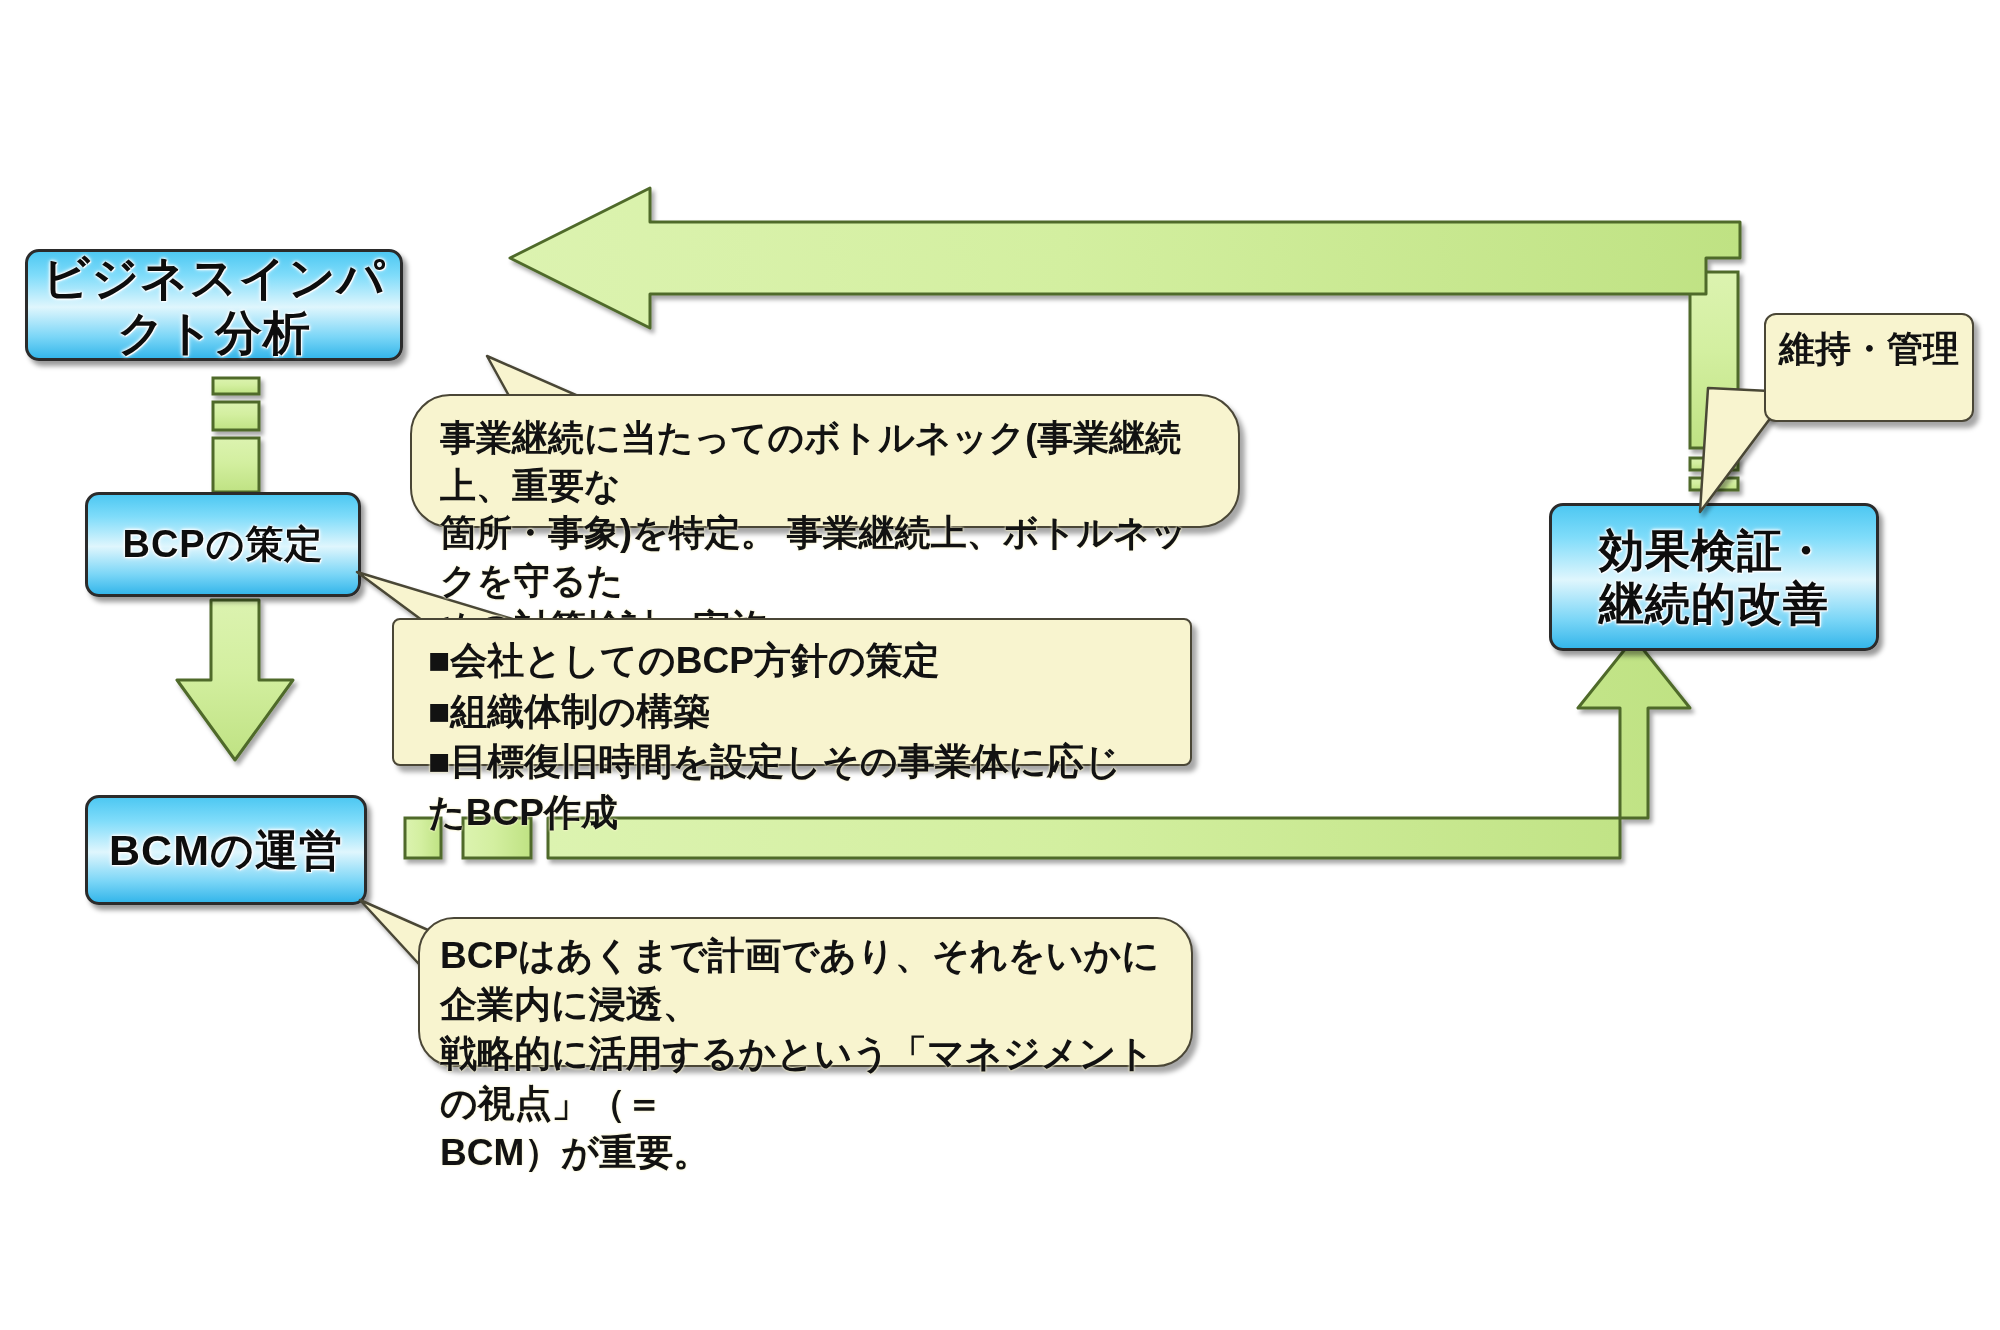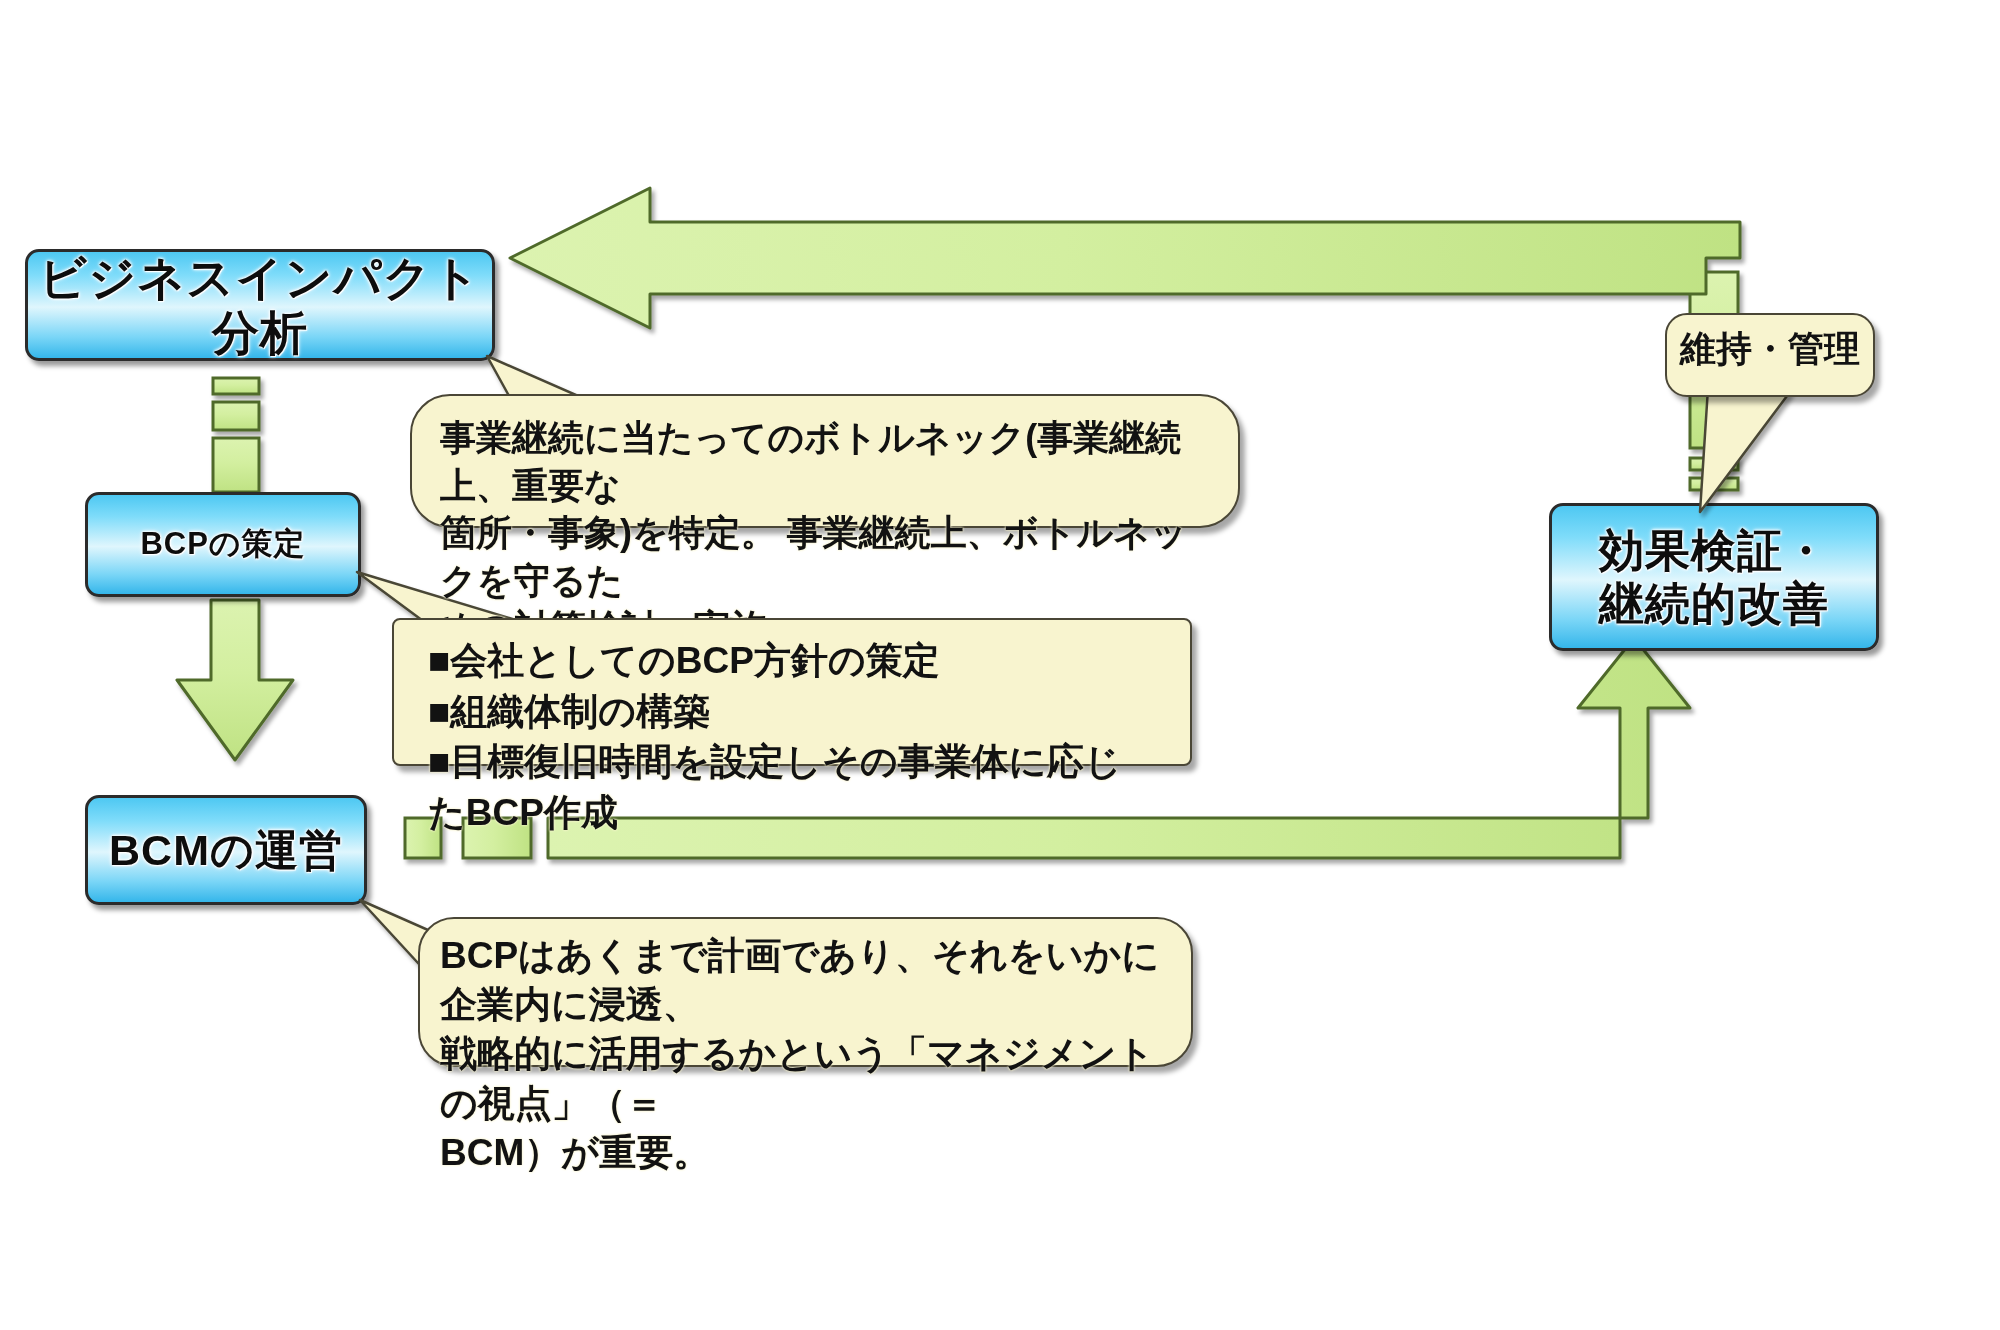--- a/index.html
+++ b/index.html
@@ -24,24 +24,24 @@
     color:#0d0d0d;
     font-weight:700;
     letter-spacing:1px;
     text-align:center;
     line-height:1.18;
     text-shadow:
       0 0 3px #ffffff, 0 0 3px #ffffff, 0 0 5px #ffffff,
       1px 1px 0 rgba(255,255,255,.9);
   }
 
-  #box-bia{left:25px;top:249px;width:470px;height:112px;}
+  #box-bia{left:25px;top:249px;width:378px;height:112px;}
   #box-bia span{font-size:47px;}
   #box-bcp{left:85px;top:492px;width:276px;height:105px;}
-  #box-bcp span{font-size:31px;}
+  #box-bcp span{font-size:38px;}
   #box-bcm{left:85px;top:795px;width:282px;height:110px;}
   #box-bcm span{font-size:43px;}
   #box-eff{left:1549px;top:503px;width:330px;height:148px;justify-content:center;}
   #box-eff span{font-size:45px;}
 
   
   .callout{
     position:absolute;
     background:#f8f4cf;
     border:2px solid #4a4636;
@@ -60,21 +60,21 @@
     white-space:pre-line;
     text-shadow:0 0 2px #f8f4cf,0 0 3px #f8f4cf;
     box-sizing:border-box;
   }
   #co-bia{left:410px;top:394px;width:830px;height:134px;border-radius:40px;}
   #co-bia .ctext{padding:18px 28px;font-size:36px;line-height:1.32;}
   #co-bcp{left:392px;top:618px;width:800px;height:148px;border-radius:8px;}
   #co-bcp .ctext{padding:16px 34px;font-size:37px;line-height:1.37;}
   #co-bcm{left:418px;top:917px;width:775px;height:150px;border-radius:36px;}
   #co-bcm .ctext{padding:12px 20px;font-size:37px;line-height:1.33;}
-  #co-maint{left:1665px;top:313px;width:210px;height:84px;border-radius:22px;}
+  #co-maint{left:1764px;top:313px;width:210px;height:109px;border-radius:12px;}
   #co-maint .ctext{padding:14px 10px;font-size:36px;line-height:1.1;text-align:center;}
 
   
   .lay{position:absolute;left:0;top:0;width:2000px;height:1330px;}
   #arrowlayer{z-index:2;}
   #taillayer{z-index:7;}
 </style>
 </head>
 <body>
 

